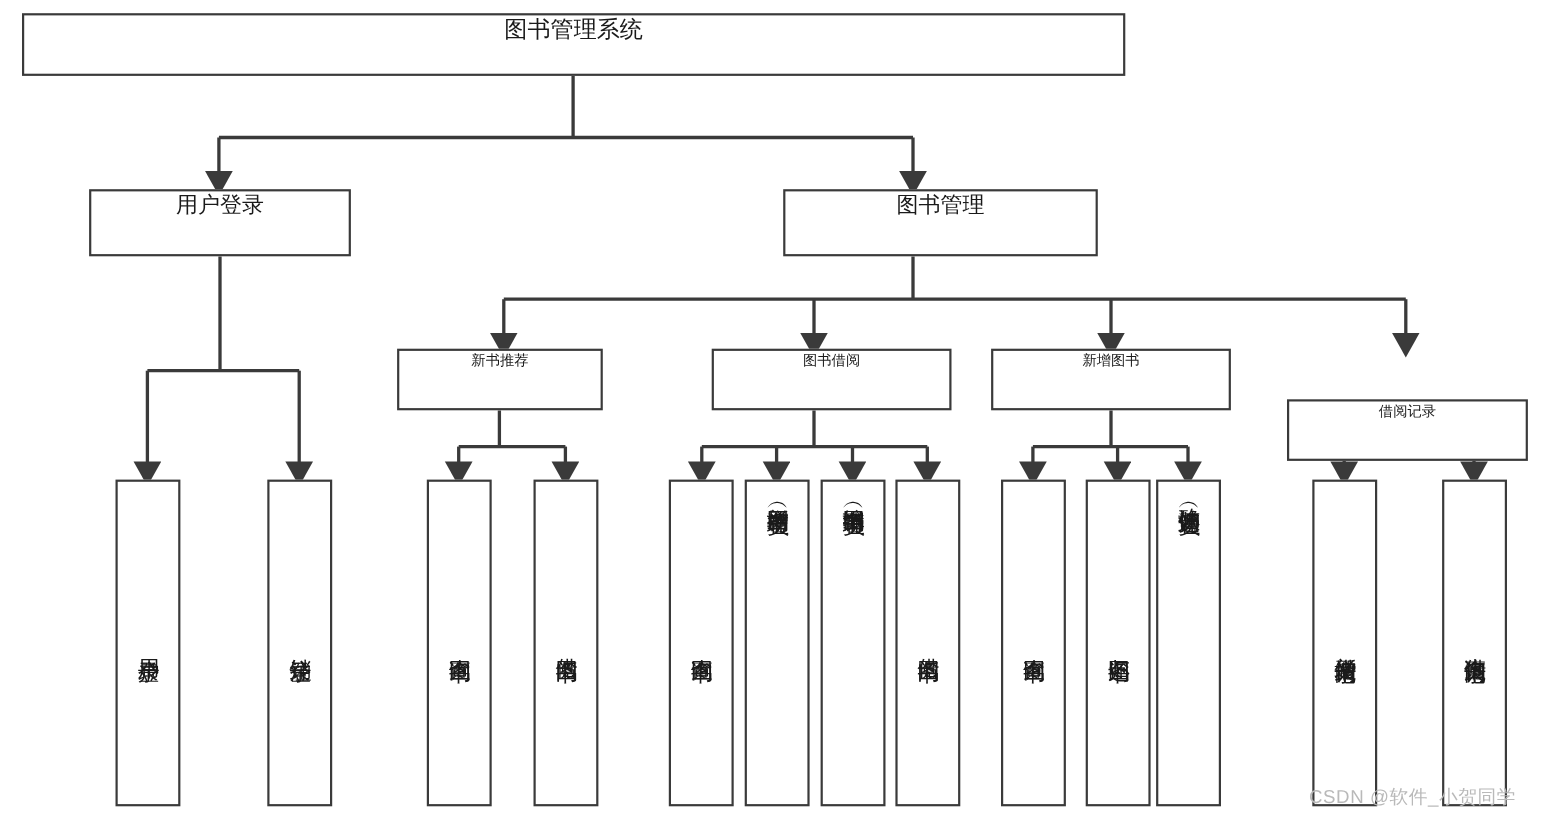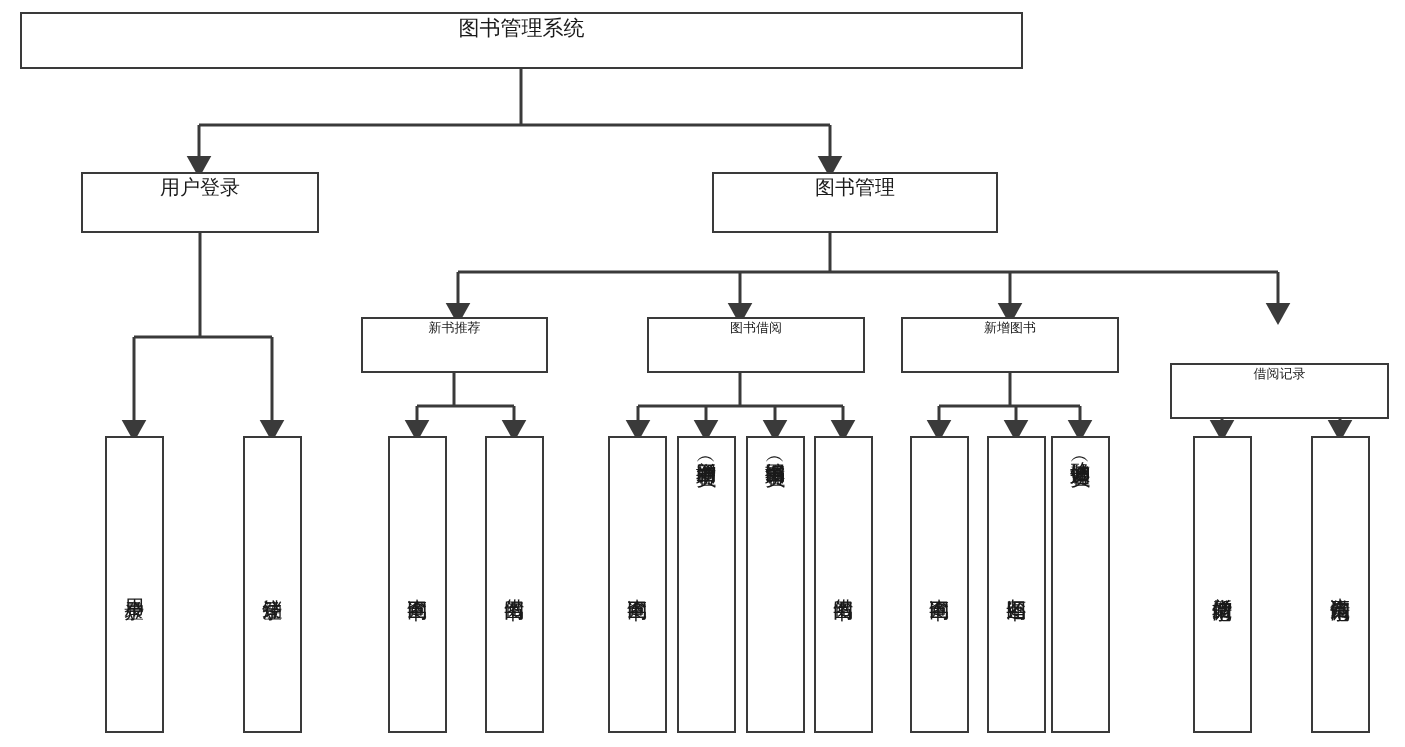--- a/index.html
+++ b/index.html
@@ -189,14 +189,15 @@
     <span class="label">确认归还（管理员）</span>
   </div>
 
   <div class="node leaf mid" style="left:1193px; top:436px; width:59px; height:297px;">
     <span class="label">新增借阅记录</span>
   </div>
   <div class="node leaf mid" style="left:1311px; top:436px; width:59px; height:297px;">
     <span class="label">查询借阅记录</span>
   </div>
 
+  <div id="watermark">CSDN @软件_小贺同学</div>
 
 </div>
 
 </body></html>

